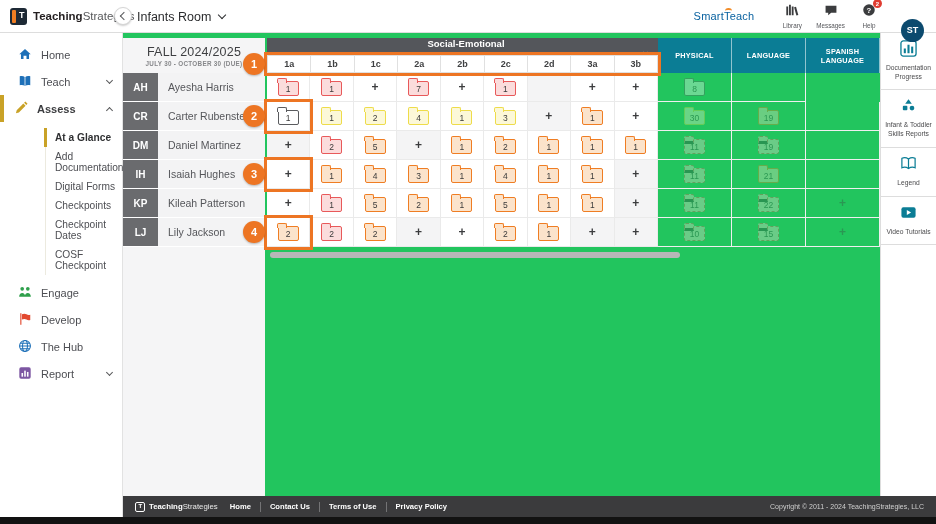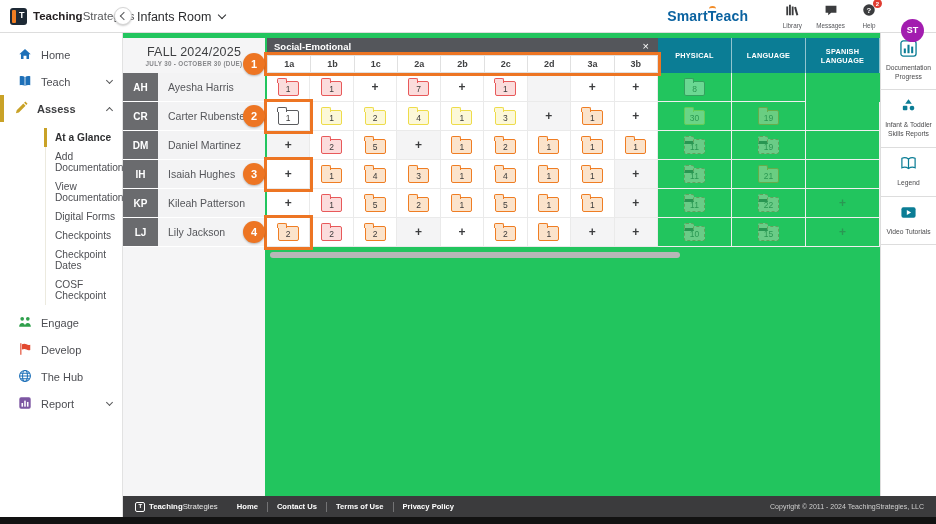--- a/index.html
+++ b/index.html
@@ -15,47 +15,47 @@
   .brand-text { font-size:11.5px; color:#58595b; white-space:nowrap; }
   .brand-text b { color:#231f20; }
   .collapse-btn { position:absolute; left:114px; top:7px; width:18px; height:18px; border-radius:50%; background:#fff; border:1px solid #d5d5d5; box-shadow:0 1px 2px rgba(0,0,0,.2); display:flex; align-items:center; justify-content:center; cursor:pointer; z-index:6; }
   .chev { display:inline-block; width:6px; height:6px; border-right:1.6px solid #58595b; border-bottom:1.6px solid #58595b; }
   .chev.left { transform:rotate(135deg); margin-left:2px; }
   .chev.down { transform:rotate(45deg); margin-top:-3px; }
   .chev.up { transform:rotate(-135deg); margin-top:3px; }
   .room { position:absolute; left:137px; top:0; height:33px; display:flex; align-items:center; gap:8px; font-size:12.5px; font-weight:normal; color:#2b2c2e; cursor:pointer; }
   .room .chev { border-color:#2b2c2e; }
   .topbar-right { margin-left:auto; display:flex; align-items:center; gap:18px; padding-right:12px; }
-  .smartteach { font-size:14px; font-weight:bold; color:#0a62a0; letter-spacing:.2px; margin-right:12px; }
+  .smartteach { font-size:11px; font-weight:normal; color:#0a62a0; letter-spacing:.2px; margin-right:6px; }
   .smartteach .teach { position:relative; }
   .smartteach .teach::before { content:""; position:absolute; left:1.5px; top:-2.5px; width:7px; height:4px; border-top:2.2px solid #f28c28; border-radius:50% 50% 0 0; }
   .icon-item { display:flex; flex-direction:column; align-items:center; gap:1px; cursor:pointer; position:relative; min-width:28px; }
   .icon-item svg { width:14px; height:14px; color:#3b3c3e; }
   .icon-item .lbl { font-size:6.3px; color:#55565a; }
   .badge { position:absolute; top:-4px; right:1px; min-width:9px; height:9px; background:#e03c31; color:#fff; border-radius:5px; font-size:6px; font-weight:bold; display:flex; align-items:center; justify-content:center; padding:0 1px; }
-  .avatar { width:23px; height:23px; border-radius:50%; background:#a21caf; color:#fff; font-size:9px; font-weight:bold; display:flex; align-items:center; justify-content:center; cursor:pointer;margin-top:28px; }
+  .avatar { width:23px; height:23px; border-radius:50%; background:#0c4a6e; color:#fff; font-size:9px; font-weight:bold; display:flex; align-items:center; justify-content:center; cursor:pointer;margin-top:28px; }
 
   
   .sidebar { position:absolute; left:0; top:33px; width:123px; height:484px; background:#fff; border-right:1px solid #e2e2e2; padding-top:8px; z-index:4; }
   .side-item { display:flex; align-items:center; gap:9px; height:27px; padding-left:14px; padding-right:10px; font-size:11px; color:#4d4e53; cursor:pointer; border-left:4px solid transparent; }
   .side-item.active { border-left-color:#c9a227; font-weight:bold; color:#3c3d40; padding-left:10px; }
   .side-item svg { width:14px; height:14px; flex:none; }
   .side-item .chev { margin-left:auto; width:5px; height:5px; border-width:1.4px; }
   .submenu { margin:6px 0 4px 45px; border-left:1px solid #eceadf; }
   .sub-item { font-size:10.2px; color:#4d4e53; padding:4px 0 4px 9px; cursor:pointer; }
   .sub-item.active { font-weight:bold; color:#2f3032; border-left:3px solid #c9a227; margin-left:-2px; padding-left:8px; }
 
   
   .main { position:absolute; left:123px; top:33px; width:813px; height:463px; background:#22c55e; }
   .left-strip { position:absolute; left:0; top:5px; width:142px; height:calc(100% - 5px); background:#f5f5f6; }
   .period-block { position:absolute; left:0; top:5px; width:142px; height:35px; display:flex; flex-direction:column; align-items:center; justify-content:center; background:#f5f5f6; }
   .period-title { font-size:12.5px; color:#3e3f42; letter-spacing:.2px; }
   .period-sub { font-size:6.3px; font-weight:bold; color:#86878a; letter-spacing:.3px; margin-top:1px; }
 
-  .slate-bar { position:absolute; left:144px; top:5px; width:391px; height:17px; background:#54565b; color:#fff; display:flex; align-items:center; }
+  .slate-bar { position:absolute; left:144px; top:5px; width:391px; height:17px; background:#54565b; color:#fff; display:flex; align-items:center;flex-direction:column; }
   .slate-bar .t { font-size:9.5px; font-weight:bold; padding-left:7px; }
   .slate-bar .x { margin-left:auto; padding-right:9px; font-size:11px; cursor:pointer; line-height:1; }
 
   .letters-row { position:absolute; left:144px; top:22px; width:391px; height:18px; display:flex; background:#fff; outline:3px solid #ed7523; z-index:2; }
   .letter-cell { flex:1; border:1px solid #e0e0e0; border-left:none; display:flex; align-items:center; justify-content:center; font-size:9px; font-weight:bold; color:#3f4042; background:#fff; }
   .letter-cell:first-child { border-left:1px solid #e0e0e0; }
 
   .area-headers { position:absolute; left:535px; top:5px; width:222px; height:35px; display:flex; }
   .area-head { width:74px; background:#0b7d95; color:#fff; font-size:7.3px; font-weight:bold; display:flex; align-items:center; justify-content:center; text-align:center; border-right:1px solid rgba(255,255,255,.55); letter-spacing:.2px; padding:0 4px; }
 
@@ -86,21 +86,21 @@
   .annot { position:absolute; width:22px; height:22px; border-radius:50%; background:#ed7523; color:#fff; font-size:11px; font-weight:bold; display:flex; align-items:center; justify-content:center; z-index:4; box-shadow:0 1px 2px rgba(0,0,0,.25); }
   .a1 { left:120px; top:20px; } .a2 { left:120px; top:72px; } .a3 { left:120px; top:130px; } .a4 { left:120px; top:188px; }
 
   
   .tools { position:absolute; right:0; top:0; width:56px; height:100%; background:#fff; border-left:1px solid #ddd; z-index:2; }
   .tool-item { padding:7px 3px 8px; border-bottom:1px solid #ddd; display:flex; flex-direction:column; align-items:center; gap:3px; cursor:pointer; text-align:center; }
   .tool-item svg { width:17px; height:17px; color:#0b7d95; }
   .tool-item .lbl { font-size:6.7px; color:#4a4a4c; line-height:1.3; }
 
   
-  .footer { position:absolute; left:123px; top:496px; width:813px; height:21px; background:#3b3b3d; display:flex; align-items:center; padding:0 12px; gap:9px; color:#fff; }
+  .footer { position:absolute; left:123px; top:496px; width:813px; height:21px; background:#3b3b3d; display:flex; align-items:center; padding:0 12px; gap:2px; color:#fff; }
   .f-brand { display:flex; align-items:center; gap:4px; }
   .f-icon { width:10px; height:10px; border:1px solid #fff; border-radius:2px; position:relative; flex:none; }
   .f-icon::after { content:"T"; position:absolute; left:2.5px; top:0.5px; font-size:6px; color:#fff; font-weight:bold; }
   .f-brand .t { font-size:7.8px; color:#e8e8e8; }
   .f-brand b { color:#fff; }
   .f-links { display:flex; align-items:center; gap:9px; margin-left:10px; }
   .f-link { font-size:7.6px; font-weight:bold; color:#fff; cursor:pointer; white-space:nowrap; }
   .f-sep { width:1px; height:10px; background:#737375; }
   .f-copy { margin-left:auto; font-size:7px; color:#cfcfcf; white-space:nowrap; }
   .black-strip { position:absolute; left:0; top:517px; width:936px; height:7px; background:#121212; }
@@ -172,21 +172,20 @@
         <div class="side-item active">
           <span style="color: rgb(201, 162, 39);"><svg viewBox="0 0 16 16" fill="currentColor">
               <path d="M2.2 13.9l.9-3.4 7.6-7.6 2.5 2.5-7.6 7.6zM11.5 2.1 13 .6l2.5 2.5-1.5 1.5z"></path>
             </svg></span>
           <span>Assess</span>
           <span class="chev up"></span>
         </div>
         <div class="submenu">
           <div class="sub-item active">At a Glance</div>
           <div class="sub-item">Add Documentation</div>
-          <div class="sub-item">View Documentation</div>
           <div class="sub-item">Digital Forms</div>
           <div class="sub-item">Checkpoints</div>
           <div class="sub-item">Checkpoint Dates</div>
           <div class="sub-item">COSF Checkpoint</div>
         </div>
         <div class="side-item">
           <span style="color: rgb(47, 160, 76);"><svg viewBox="0 0 16 16" fill="currentColor">
               <circle cx="4.8" cy="4.4" r="2.1"></circle>
               <circle cx="11.2" cy="4.4" r="2.1"></circle>
               <path d="M1.3 13.4c0-2.4 1.6-4.2 3.5-4.2s3.5 1.8 3.5 4.2zM7.7 13.4c0-2.4 1.6-4.2 3.5-4.2s3.5 1.8 3.5 4.2z"></path>

